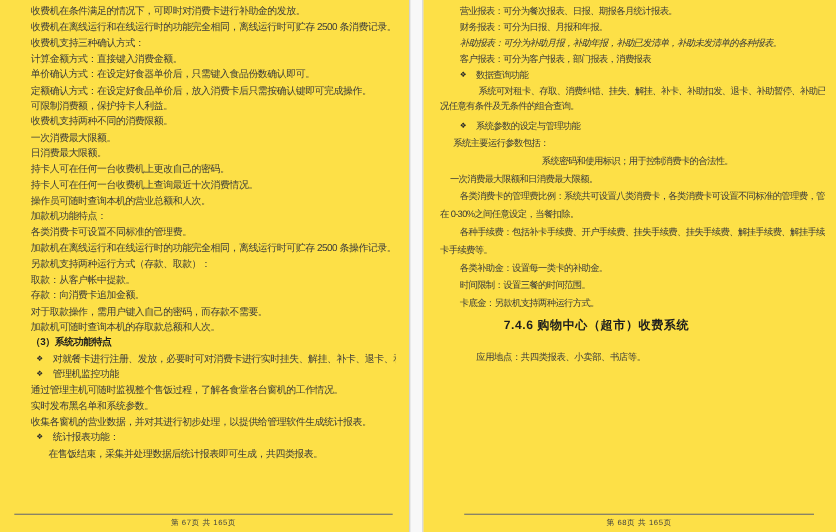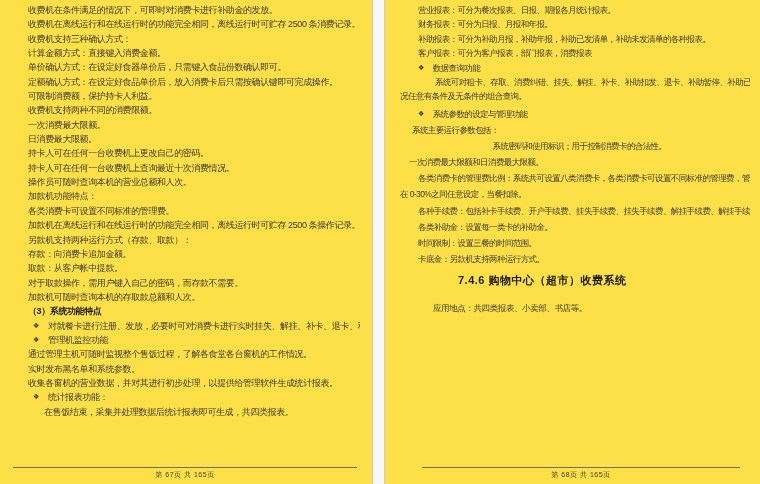--- a/index.html
+++ b/index.html
@@ -82,23 +82,23 @@
         <div class="line"><span class="txt">操作员可随时查询本机的营业总额和人次。</span></div>
 
         <div class="line"><span class="txt">加款机功能特点：</span></div>
 
         <div class="line"><span class="txt">各类消费卡可设置不同标准的管理费。</span></div>
 
         <div class="line"><span class="txt">加款机在离线运行和在线运行时的功能完全相同，离线运行时可贮存 2500 条操作记录。</span></div>
 
         <div class="line"><span class="txt">另款机支持两种运行方式（存款、取款）：</span></div>
 
+        <div class="line"><span class="txt">取款：从客户帐中提款。</span></div>
+
         <div class="line"><span class="txt">存款：向消费卡追加金额。</span></div>
-
-        <div class="line"><span class="txt">取款：从客户帐中提款。</span></div>
 
         <div class="line"><span class="txt">对于取款操作，需用户键入自己的密码，而存款不需要。</span></div>
 
         <div class="line"><span class="txt">加款机可随时查询本机的存取款总额和人次。</span></div>
 
         <div class="line bold"><span class="txt">（3）系统功能特点</span></div>
 
         <div class="line" style="padding-left: 5px;"><span class="bullet">❖</span><span class="txt">对就餐卡进行注册、发放，必要时可对消费卡进行实时挂失、解挂、补卡、退卡、和退租功能。</span></div>
 
         <div class="line" style="padding-left: 5px;"><span class="bullet">❖</span><span class="txt">管理机监控功能</span></div>
@@ -120,21 +120,21 @@
   <div class="page-gap"></div>
 
   <div class="page page-right">
     <div class="text-block-right">
       <div class="group-a">
 
           <div class="line" style="padding-left: 18px;"><span class="txt">营业报表：可分为餐次报表、日报、期报各月统计报表。</span></div>
 
           <div class="line" style="padding-left: 18px;"><span class="txt">财务报表：可分为日报、月报和年报。</span></div>
 
-          <div class="line" style="padding-left: 18px;"><span class="txt">补助报表：可分为补助月报，补助年报，补助已发清单，补助未发清单的各种报表。</span></div>
+          <div class="line" style="padding-left: 18px; font-style: italic;"><span class="txt">补助报表：可分为补助月报，补助年报，补助已发清单，补助未发清单的各种报表。</span></div>
 
           <div class="line" style="padding-left: 18px;"><span class="txt">客户报表：可分为客户报表，部门报表，消费报表</span></div>
 
           <div class="line" style="padding-left: 18px;"><span class="bullet">❖</span><span class="txt">数据查询功能</span></div>
 
           <div class="line" style="padding-left: 35px;"><span class="txt">系统可对租卡、存取、消费纠错、挂失、解挂、补卡、补助扣发、退卡、补助暂停、补助已发等情</span></div>
 
           <div class="line"><span class="txt">况任意有条件及无条件的组合查询。</span></div>
         </div>
       <div class="group-b">
@@ -146,20 +146,21 @@
           <div class="line" style="padding-left: 9px; text-align: center;"><span class="txt">系统密码和使用标识；用于控制消费卡的合法性。</span></div>
 
           <div class="line" style="padding-left: 9px;"><span class="txt">一次消费最大限额和日消费最大限额。</span></div>
 
           <div class="line" style="padding-left: 18px;"><span class="txt">各类消费卡的管理费比例：系统共可设置八类消费卡，各类消费卡可设置不同标准的管理费，管理费可</span></div>
 
           <div class="line"><span class="txt">在 0-30%之间任意设定，当餐扣除。</span></div>
 
           <div class="line" style="padding-left: 18px;"><span class="txt">各种手续费：包括补卡手续费、开户手续费、挂失手续费、挂失手续费、解挂手续费、解挂手续费、退</span></div>
 
+          <div class="line"><span class="txt">卡手续费等。</span></div>
 
           <div class="line" style="padding-left: 18px;"><span class="txt">各类补助金：设置每一类卡的补助金。</span></div>
 
           <div class="line" style="padding-left: 18px;"><span class="txt">时间限制：设置三餐的时间范围。</span></div>
 
           <div class="line" style="padding-left: 18px;"><span class="txt">卡底金：另款机支持两种运行方式。</span></div>
         </div>
       <div class="section-heading">7.4.6 购物中心（超市）收费系统</div>
       <div class="application-line">应用地点：共四类报表、小卖部、书店等。</div>
     </div>

